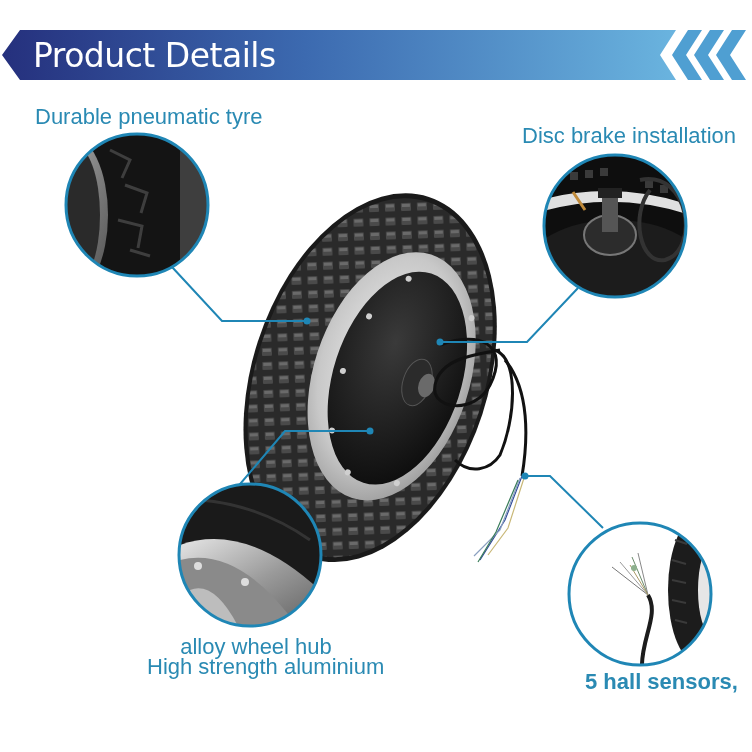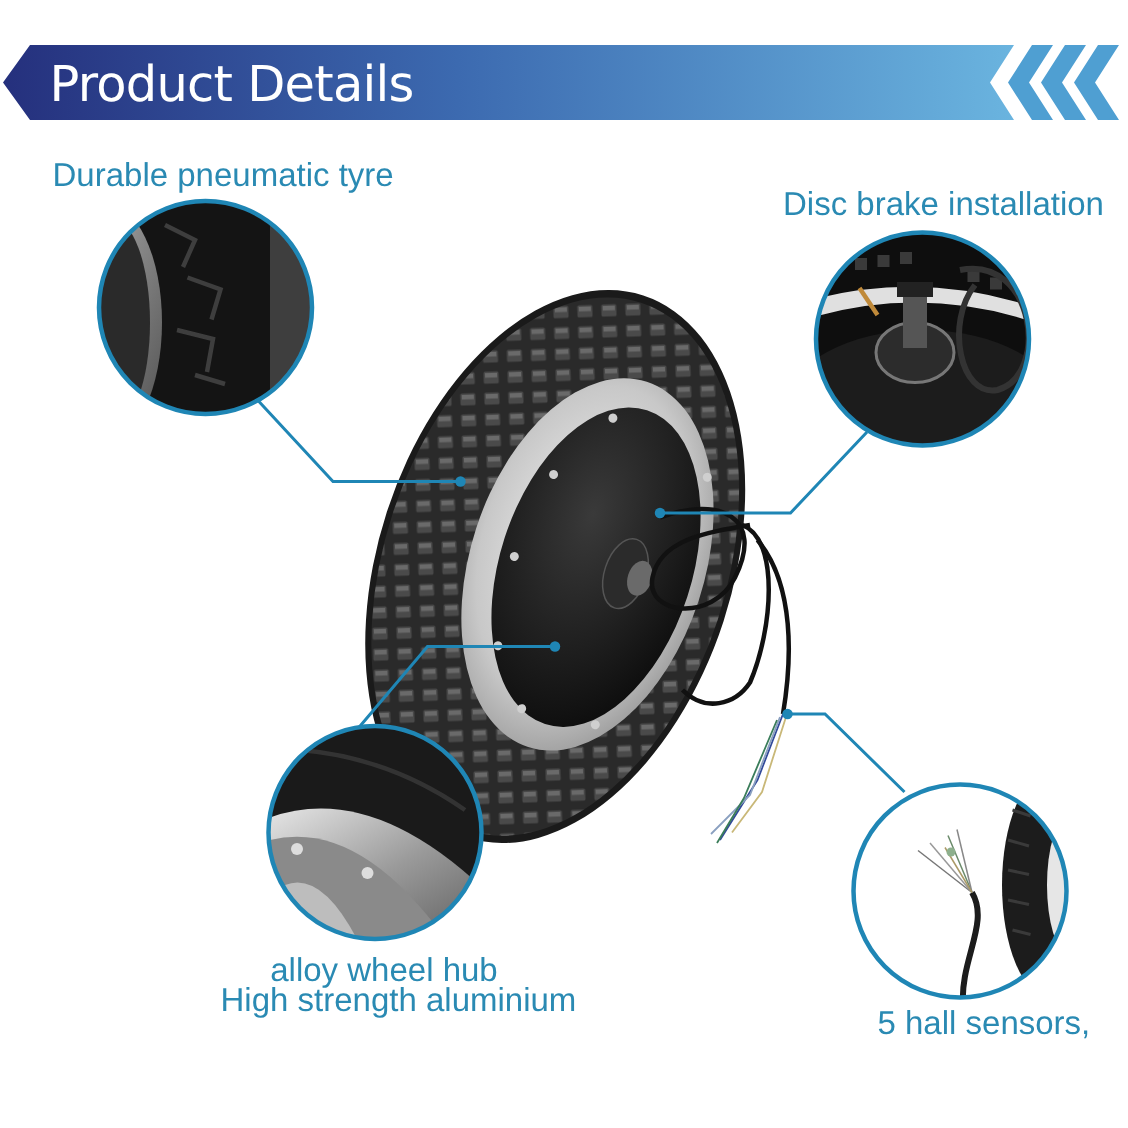--- a/index.html
+++ b/index.html
@@ -5,21 +5,21 @@
   html, body { margin:0; padding:0; background:#ffffff; }
   body { width:752px; height:752px; position:relative; overflow:hidden; font-family:"Liberation Sans", sans-serif; }
   .banner { position:absolute; left:0; top:28px; width:752px; height:56px; }
   .banner-title { position:absolute; left:33px; top:30px; height:52px; line-height:52px; font-family:"DejaVu Sans", sans-serif; font-weight:normal; font-size:33px; color:#ffffff; letter-spacing:-0.5px; }
   .stage { position:absolute; left:0; top:0; width:752px; height:752px; }
   .label { position:absolute; color:#2a8ab3; font-size:22px; line-height:20px; white-space:nowrap; }
   .label.center { text-align:center; }
   .lbl-tyre { left:35px; top:107px; }
   .lbl-brake { left:522px; top:126px; }
   .lbl-hub { left:147px; top:637px; width:218px; }
-  .lbl-hall { left:585px; top:672px; width:130px; }
+  .lbl-hall { left:585px; top:672px; width:130px;font-weight:bold; }
 </style>
 </head>
 <body>
 
 <svg class="banner" viewBox="0 0 752 56" width="752" height="56" style="position:absolute;left:0;top:28px">
   <defs>
     <linearGradient id="bgGrad" x1="0" x2="1" y1="0" y2="0">
       <stop offset="0" stop-color="#25307d"></stop>
       <stop offset="0.45" stop-color="#3c6ab0"></stop>
       <stop offset="1" stop-color="#6ab4df"></stop>

